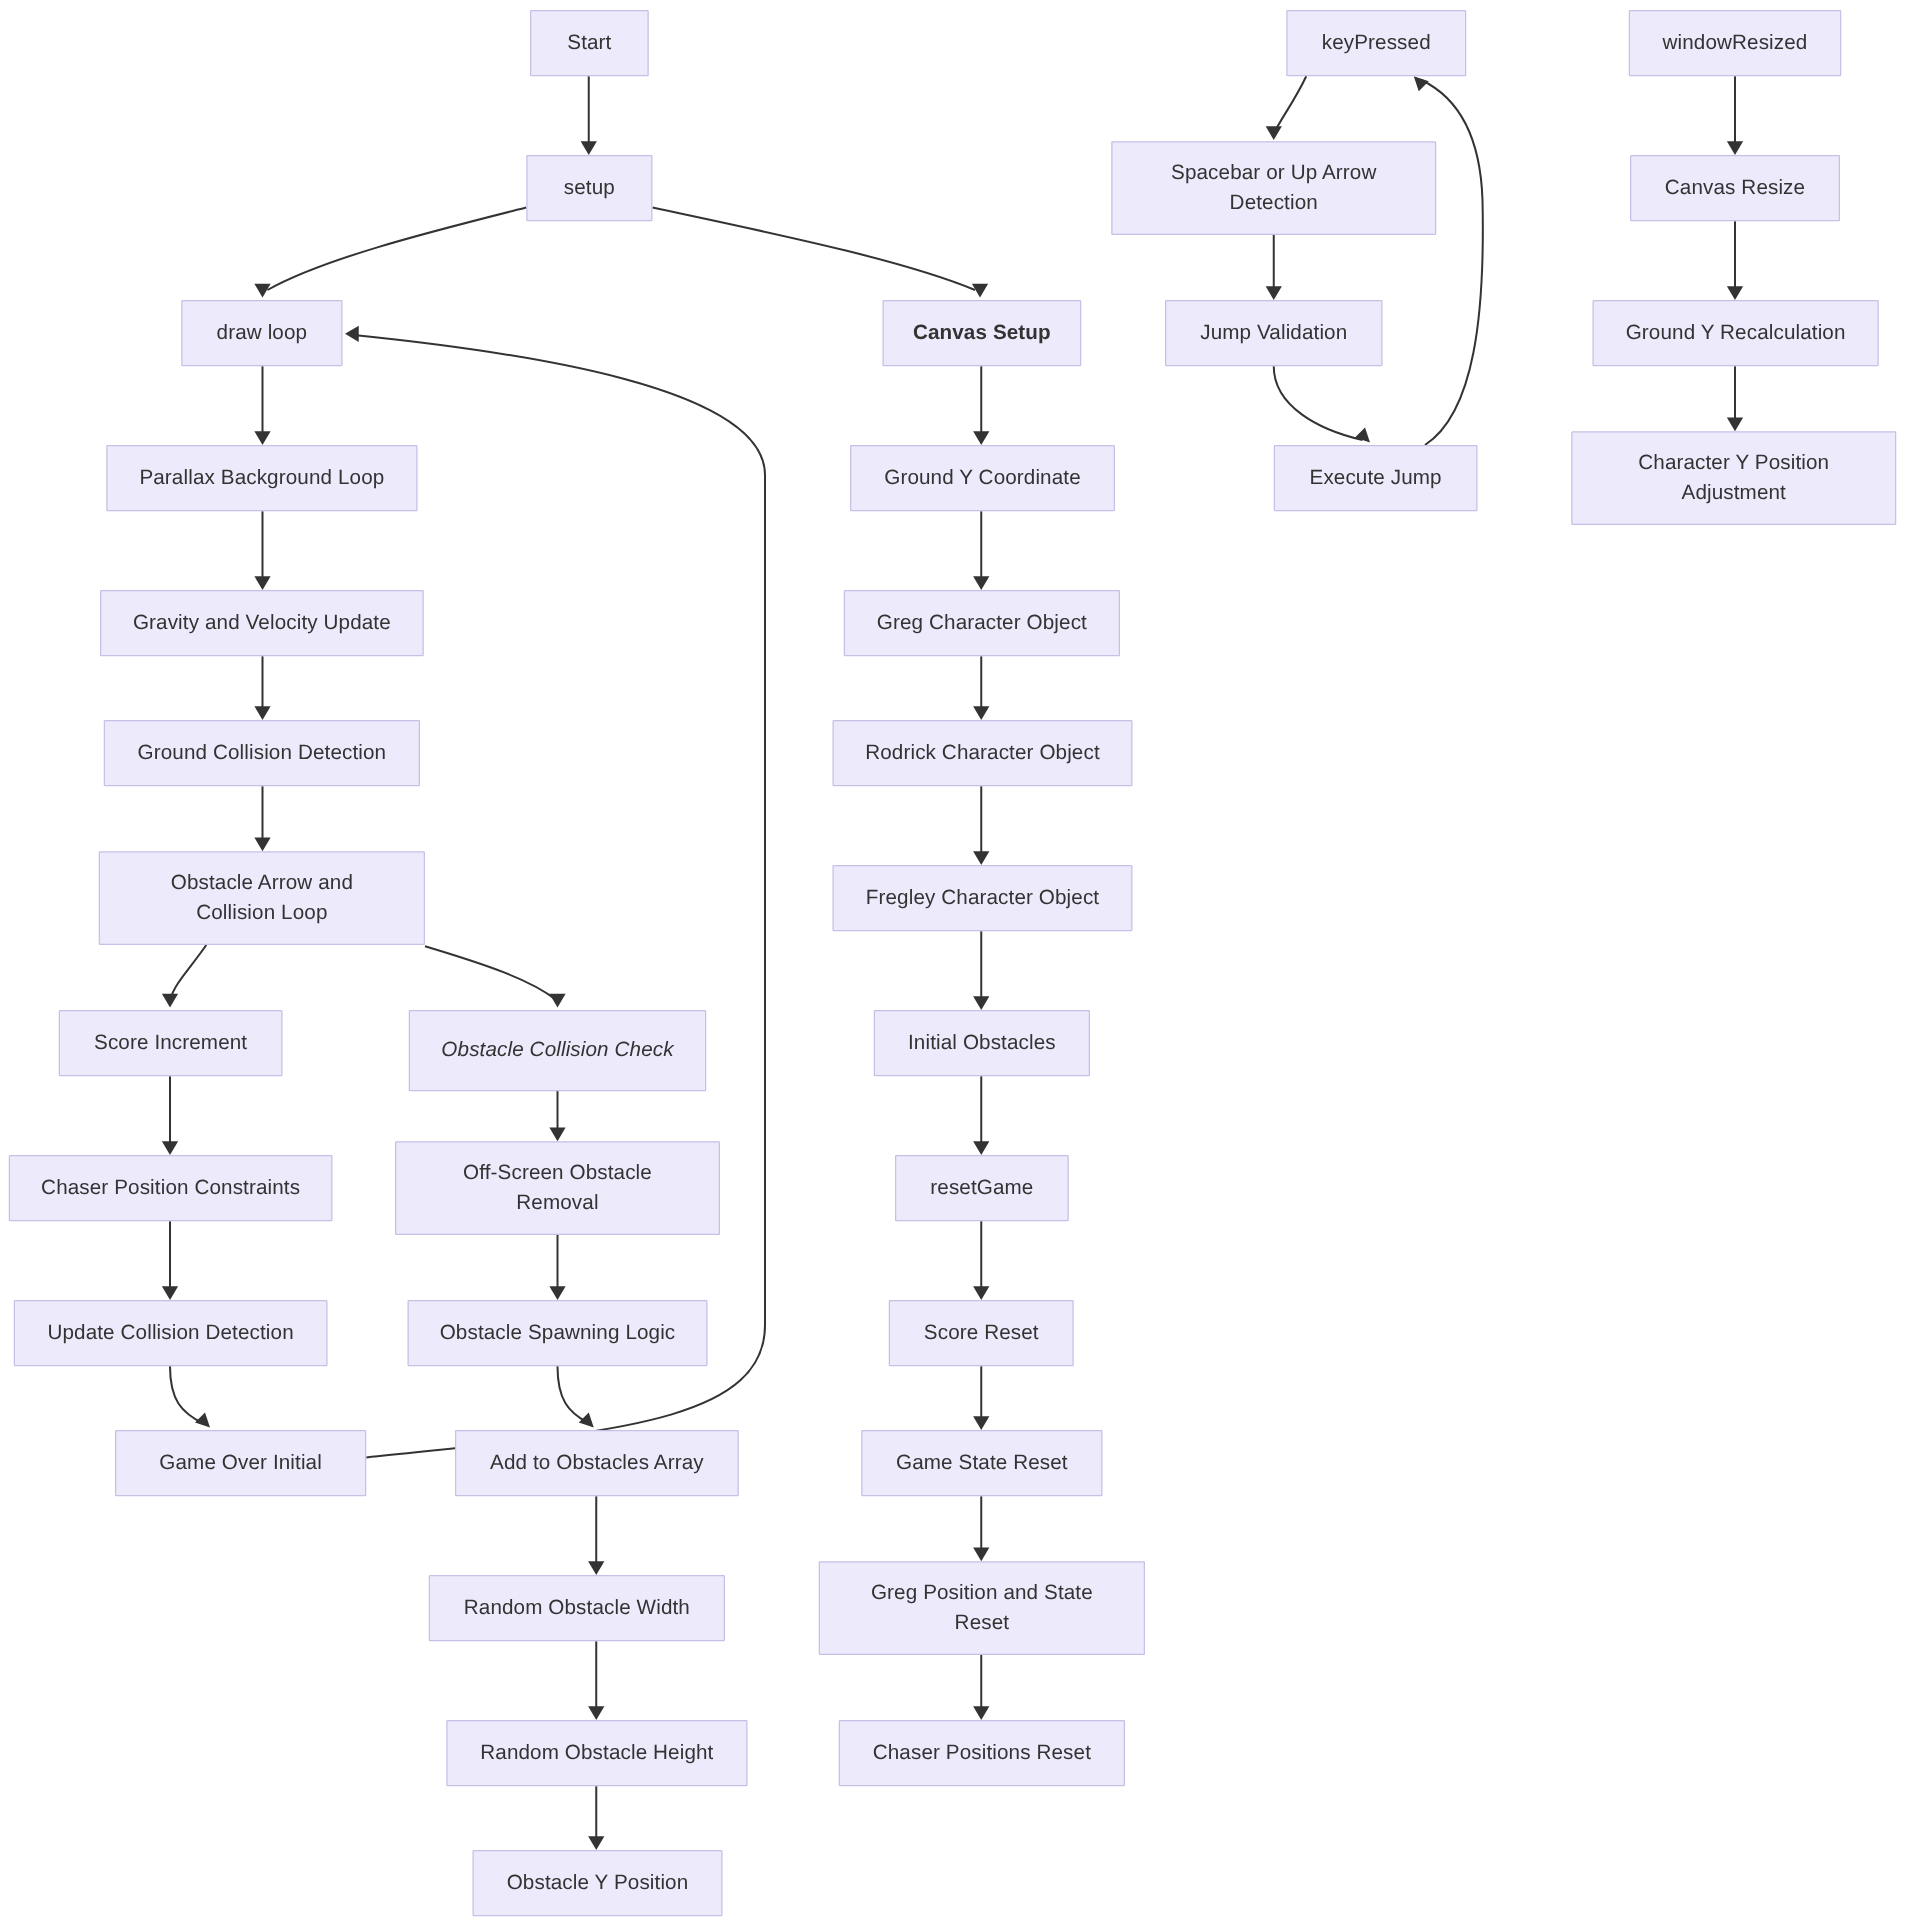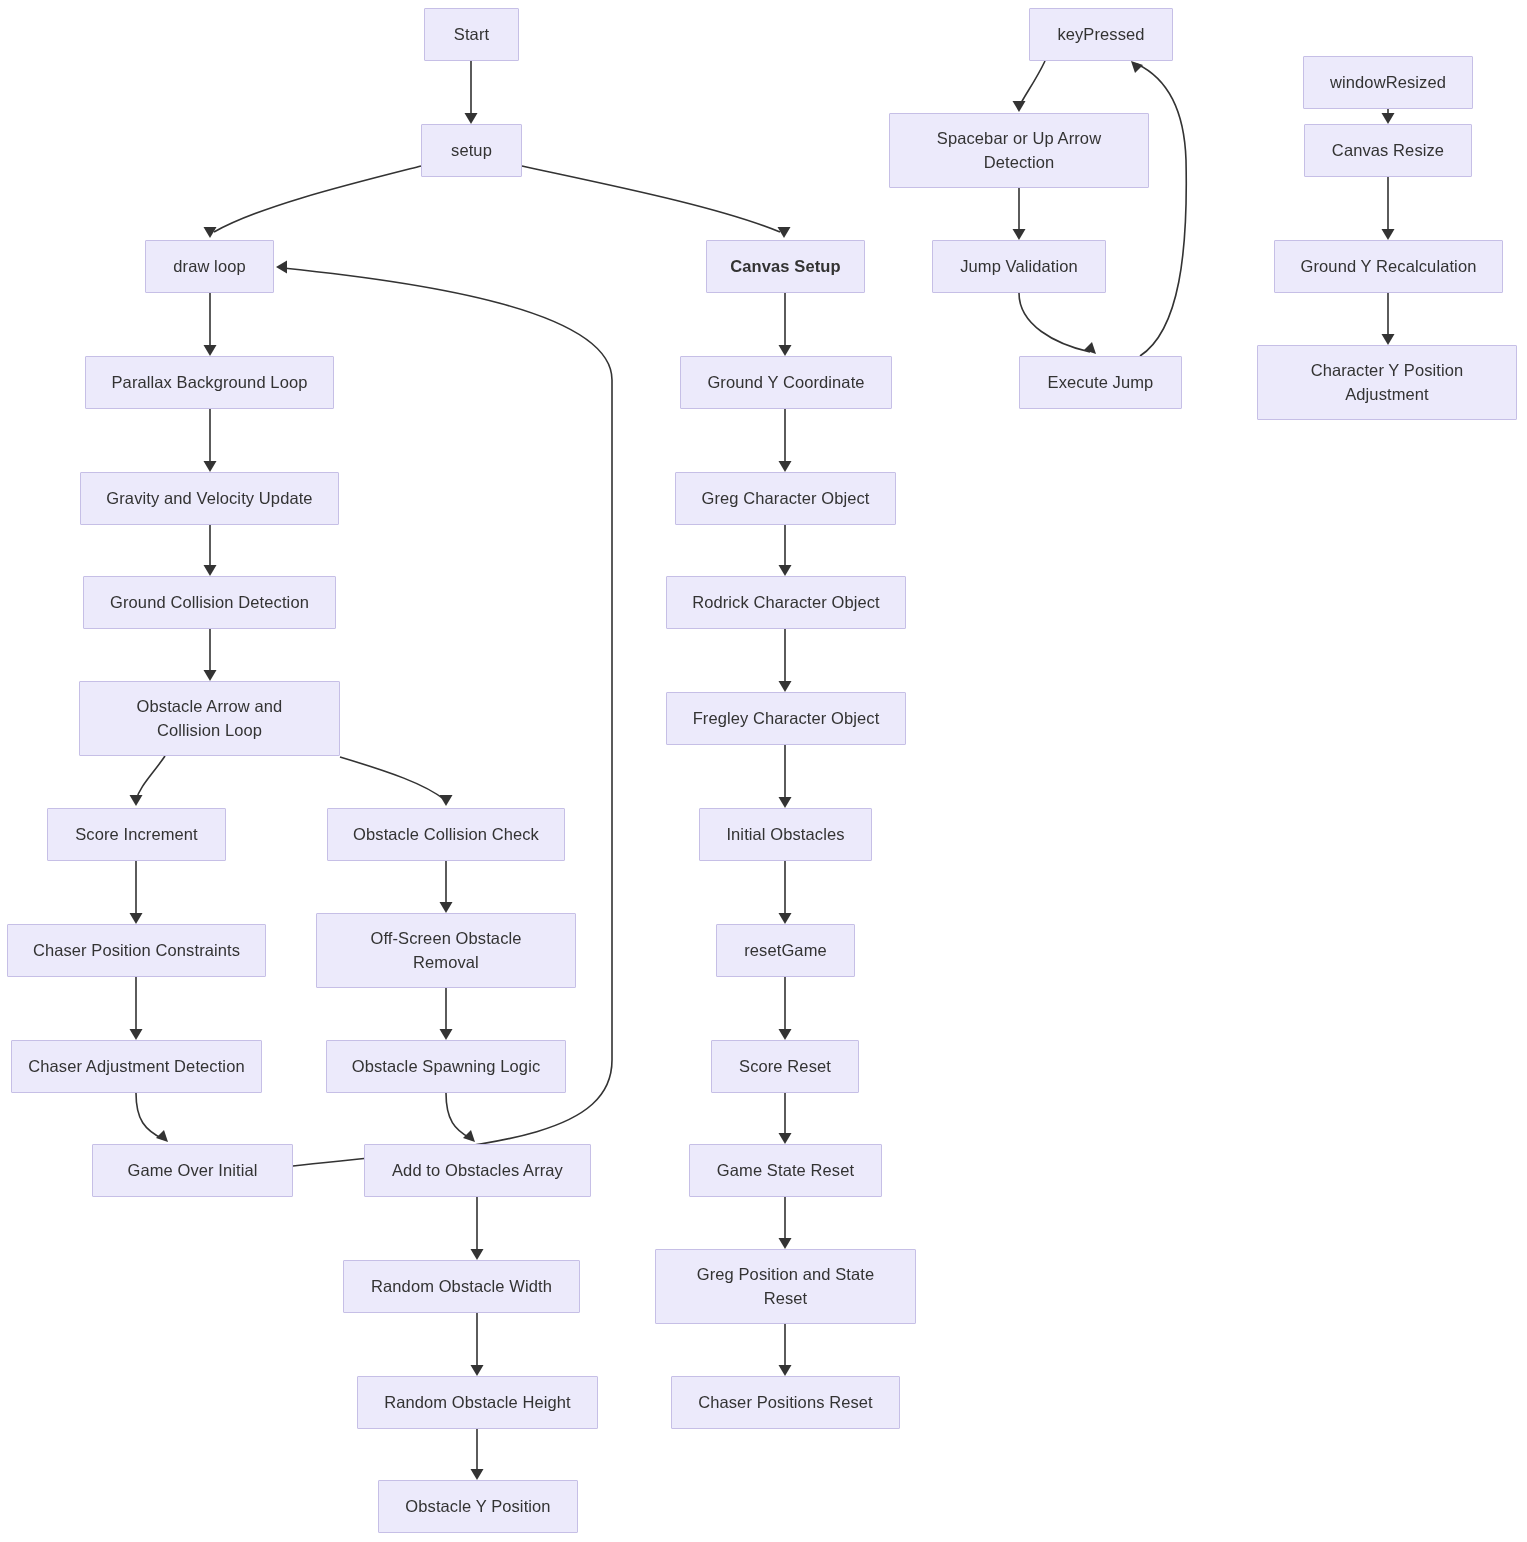--- a/index.html
+++ b/index.html
@@ -132,25 +132,25 @@
       <div class="node" style="left: 424px; top: 8px; width: 95px; height: 53px;">Start</div>
       <div class="node" style="left: 421px; top: 124px; width: 101px; height: 53px;">setup</div>
       <div class="node" style="left: 145px; top: 240px; width: 129px; height: 53px;">draw loop</div>
       <div class="node" style="left: 706px; top: 240px; width: 159px; height: 53px; font-weight: bold;">Canvas Setup</div>
       <div class="node" style="left: 85px; top: 356px; width: 249px; height: 53px;">Parallax Background Loop</div>
       <div class="node" style="left: 80px; top: 472px; width: 259px; height: 53px;">Gravity and Velocity Update</div>
       <div class="node" style="left: 83px; top: 576px; width: 253px; height: 53px;">Ground Collision Detection</div>
       <div class="node" style="left: 79px; top: 681px; width: 261px; height: 75px;">Obstacle Arrow and
 Collision Loop</div>
       <div class="node" style="left: 47px; top: 808px; width: 179px; height: 53px;">Score Increment</div>
-      <div class="node" style="left: 327px; top: 808px; width: 238px; height: 53px;">Obstacle Collision Check</div>
+      <div class="node" style="left: 327px; top: 808px; width: 238px; height: 65px; font-style: italic;">Obstacle Collision Check</div>
       <div class="node" style="left: 7px; top: 924px; width: 259px; height: 53px;">Chaser Position Constraints</div>
       <div class="node" style="left: 316px; top: 913px; width: 260px; height: 75px;">Off-Screen Obstacle
 Removal</div>
-      <div class="node" style="left: 11px; top: 1040px; width: 251px; height: 53px;">Chaser Adjustment Detection</div>
+      <div class="node" style="left: 11px; top: 1040px; width: 251px; height: 53px;">Update Collision Detection</div>
       <div class="node" style="left: 326px; top: 1040px; width: 240px; height: 53px;">Obstacle Spawning Logic</div>
       <div class="node" style="left: 92px; top: 1144px; width: 201px; height: 53px;">Game Over Initial</div>
       <div class="node" style="left: 364px; top: 1144px; width: 227px; height: 53px;">Add to Obstacles Array</div>
       <div class="node" style="left: 343px; top: 1260px; width: 237px; height: 53px;">Random Obstacle Width</div>
       <div class="node" style="left: 357px; top: 1376px; width: 241px; height: 53px;">Random Obstacle Height</div>
       <div class="node" style="left: 378px; top: 1480px; width: 200px; height: 53px;">Obstacle Y Position</div>
       <div class="node" style="left: 680px; top: 356px; width: 212px; height: 53px;">Ground Y Coordinate</div>
       <div class="node" style="left: 675px; top: 472px; width: 221px; height: 53px;">Greg Character Object</div>
       <div class="node" style="left: 666px; top: 576px; width: 240px; height: 53px;">Rodrick Character Object</div>
       <div class="node" style="left: 666px; top: 692px; width: 240px; height: 53px;">Fregley Character Object</div>
@@ -159,19 +159,19 @@
       <div class="node" style="left: 711px; top: 1040px; width: 148px; height: 53px;">Score Reset</div>
       <div class="node" style="left: 689px; top: 1144px; width: 193px; height: 53px;">Game State Reset</div>
       <div class="node" style="left: 655px; top: 1249px; width: 261px; height: 75px;">Greg Position and State
 Reset</div>
       <div class="node" style="left: 671px; top: 1376px; width: 229px; height: 53px;">Chaser Positions Reset</div>
       <div class="node" style="left: 1029px; top: 8px; width: 144px; height: 53px;">keyPressed</div>
       <div class="node" style="left: 889px; top: 113px; width: 260px; height: 75px;">Spacebar or Up Arrow
 Detection</div>
       <div class="node" style="left: 932px; top: 240px; width: 174px; height: 53px;">Jump Validation</div>
       <div class="node" style="left: 1019px; top: 356px; width: 163px; height: 53px;">Execute Jump</div>
-      <div class="node" style="left: 1303px; top: 8px; width: 170px; height: 53px; margin-top: 48px;">windowResized</div>
+      <div class="node" style="left: 1303px; top: 8px; width: 170px; height: 53px;">windowResized</div>
       <div class="node" style="left: 1304px; top: 124px; width: 168px; height: 53px;">Canvas Resize</div>
       <div class="node" style="left: 1274px; top: 240px; width: 229px; height: 53px;">Ground Y Recalculation</div>
       <div class="node" style="left: 1257px; top: 345px; width: 260px; height: 75px;">Character Y Position
 Adjustment</div>
     </div>
 </div>
 
 </body></html>

